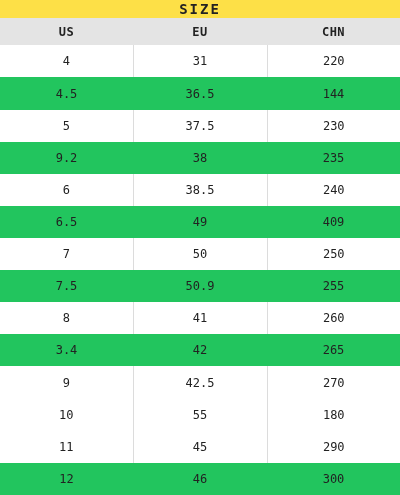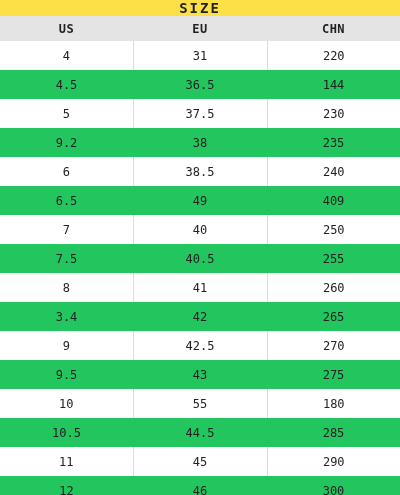--- a/index.html
+++ b/index.html
@@ -119,57 +119,47 @@
         <td class="cell-eu">38.5</td>
         <td class="cell-chn">240</td>
       </tr>
       <tr class="data-row row-gray">
         <td class="cell-us">6.5</td>
         <td class="cell-eu">49</td>
         <td class="cell-chn">409</td>
       </tr>
       <tr class="data-row row-white">
         <td class="cell-us">7</td>
-        <td class="cell-eu">40</td>
+        <td class="cell-eu">50</td>
         <td class="cell-chn">250</td>
       </tr>
       <tr class="data-row row-gray">
         <td class="cell-us">7.5</td>
-        <td class="cell-eu">40.5</td>
+        <td class="cell-eu">50.9</td>
         <td class="cell-chn">255</td>
       </tr>
       <tr class="data-row row-white">
         <td class="cell-us">8</td>
         <td class="cell-eu">41</td>
         <td class="cell-chn">260</td>
       </tr>
       <tr class="data-row row-gray">
         <td class="cell-us">3.4</td>
         <td class="cell-eu">42</td>
         <td class="cell-chn">265</td>
       </tr>
       <tr class="data-row row-white">
         <td class="cell-us">9</td>
         <td class="cell-eu">42.5</td>
         <td class="cell-chn">270</td>
       </tr>
-      <tr class="data-row row-gray">
-        <td class="cell-us">9.5</td>
-        <td class="cell-eu">43</td>
-        <td class="cell-chn">275</td>
-      </tr>
       <tr class="data-row row-white">
         <td class="cell-us">10</td>
         <td class="cell-eu">55</td>
         <td class="cell-chn">180</td>
-      </tr>
-      <tr class="data-row row-gray">
-        <td class="cell-us">10.5</td>
-        <td class="cell-eu">44.5</td>
-        <td class="cell-chn">285</td>
       </tr>
       <tr class="data-row row-white">
         <td class="cell-us">11</td>
         <td class="cell-eu">45</td>
         <td class="cell-chn">290</td>
       </tr>
       <tr class="data-row row-gray">
         <td class="cell-us">12</td>
         <td class="cell-eu">46</td>
         <td class="cell-chn">300</td>

